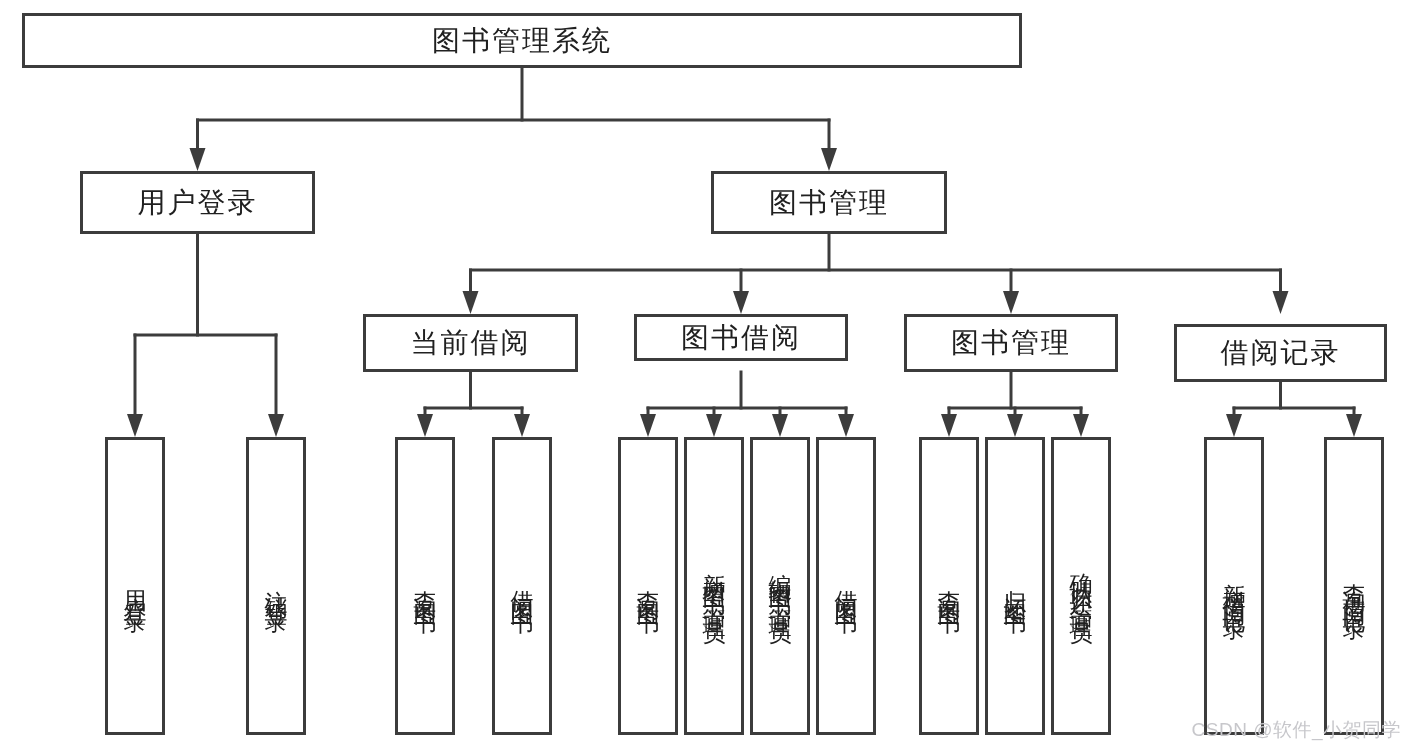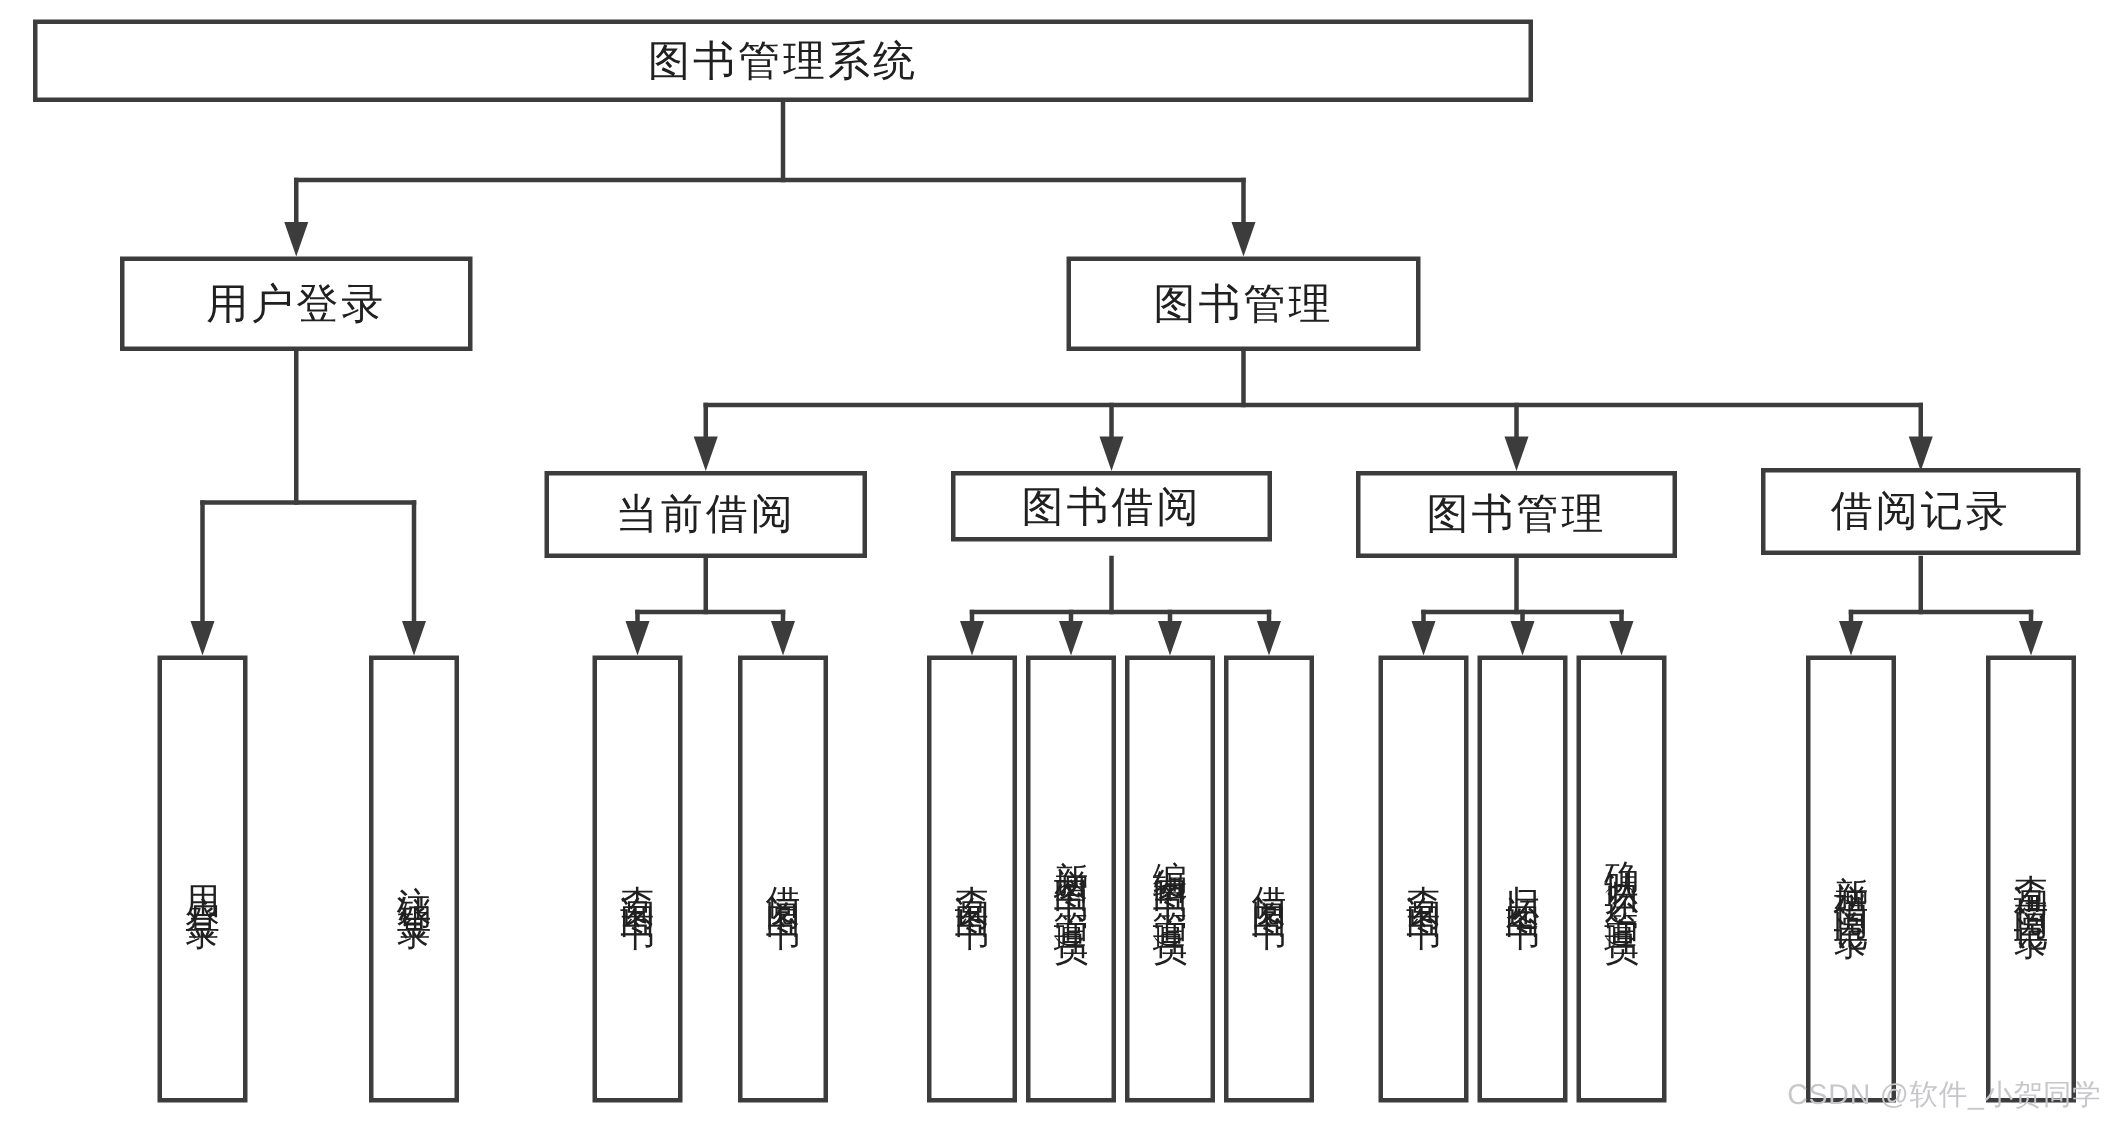--- a/index.html
+++ b/index.html
@@ -108,21 +108,21 @@
 
 <div class="node h" style="left:363px;top:314px;width:215px;height:58px;">
   <span class="label">当前借阅</span>
 </div>
 <div class="node h" style="left:634px;top:314px;width:214px;height:47px;">
   <span class="label">图书借阅</span>
 </div>
 <div class="node h" style="left:904px;top:314px;width:214px;height:58px;">
   <span class="label">图书管理</span>
 </div>
-<div class="node h" style="left:1174px;top:312px;width:213px;height:58px;">
+<div class="node h" style="left:1174px;top:324px;width:213px;height:58px;">
   <span class="label">借阅记录</span>
 </div>
 
 <div class="node v" style="left:105px;top:437px;width:60px;height:298px;">
   <span class="label">用户登录</span>
 </div>
 <div class="node v" style="left:246px;top:437px;width:60px;height:298px;">
   <span class="label">注销登录</span>
 </div>
 

